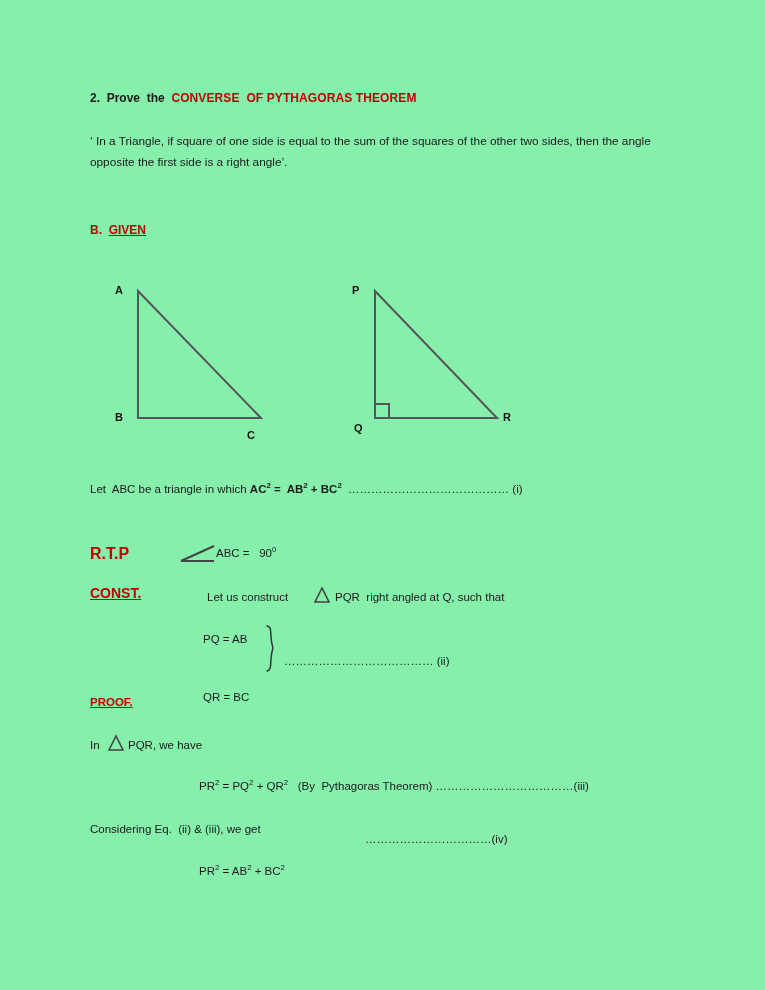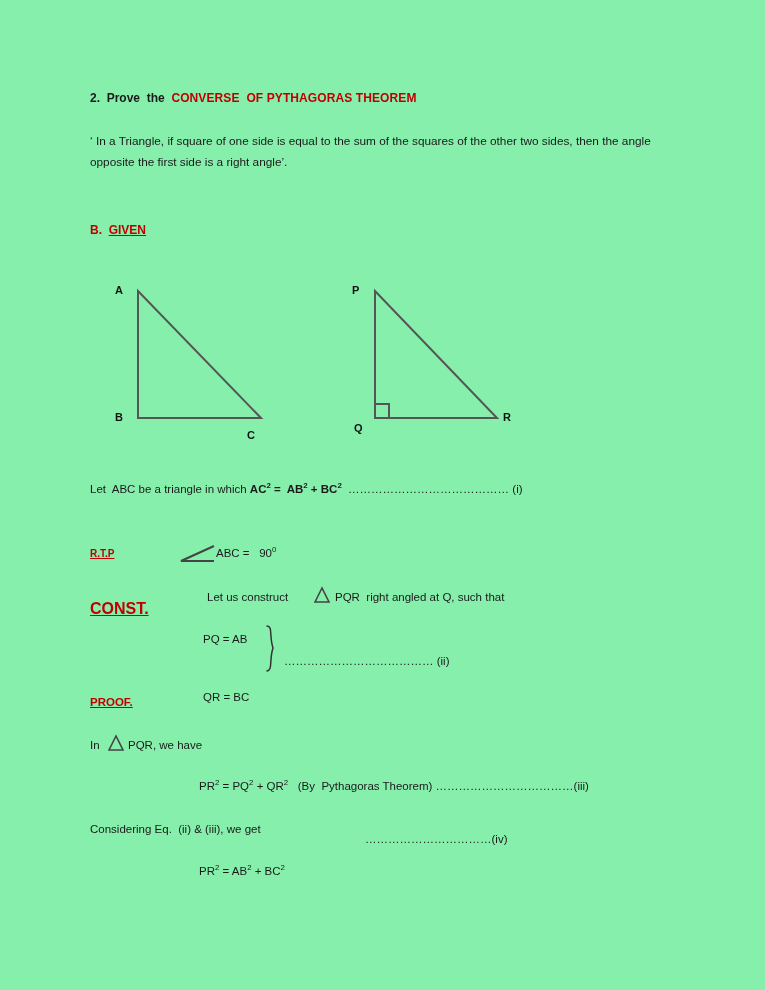--- a/index.html
+++ b/index.html
@@ -74,25 +74,25 @@
   }
   .fig-label {
     position: absolute;
     font-size: 11px;
     font-weight: bold;
     color: #111;
   }
 
   
   #line-i      { left: 90px;  top: 481px; }
-  #rtp-label   { left: 90px;  top: 545px; font-weight: bold; color:#C00000; text-decoration: underline; font-size: 10px;}
+  #rtp-label   { left: 90px;  top: 545px; font-weight: bold; color:#C00000; font-size: 16px;}
   #rtp-text    { left: 216px; top: 545px; }
   #angle-sym   { position:absolute; left: 178px; top: 543px; width: 40px; height: 22px; }
 
-  #const-label { left: 90px;  top: 600px; font-weight: bold; color:#C00000; text-decoration: underline; font-size: 16px;}
+  #const-label { left: 90px;  top: 585px; font-weight: bold; color:#C00000; text-decoration: underline; font-size: 14px;}
   #const-text  { left: 207px; top: 589px; text-align: right; }
   #const-tri   { position:absolute; left: 314px; top: 586px; width: 16px; height: 18px; }
 
   #eq-pq  { left: 203px; top: 631px; }
   #eq-qr  { left: 203px; top: 689px; }
   #brace  { position: absolute; left: 264px; top: 624px; width: 18px; height: 50px; }
   #dots-ii{ left: 284px; top: 653px; }
 
   #proof-label { left: 90px;  top: 694px; font-weight: bold; color:#C00000; text-decoration: underline; font-size: 11.5px;}
 

